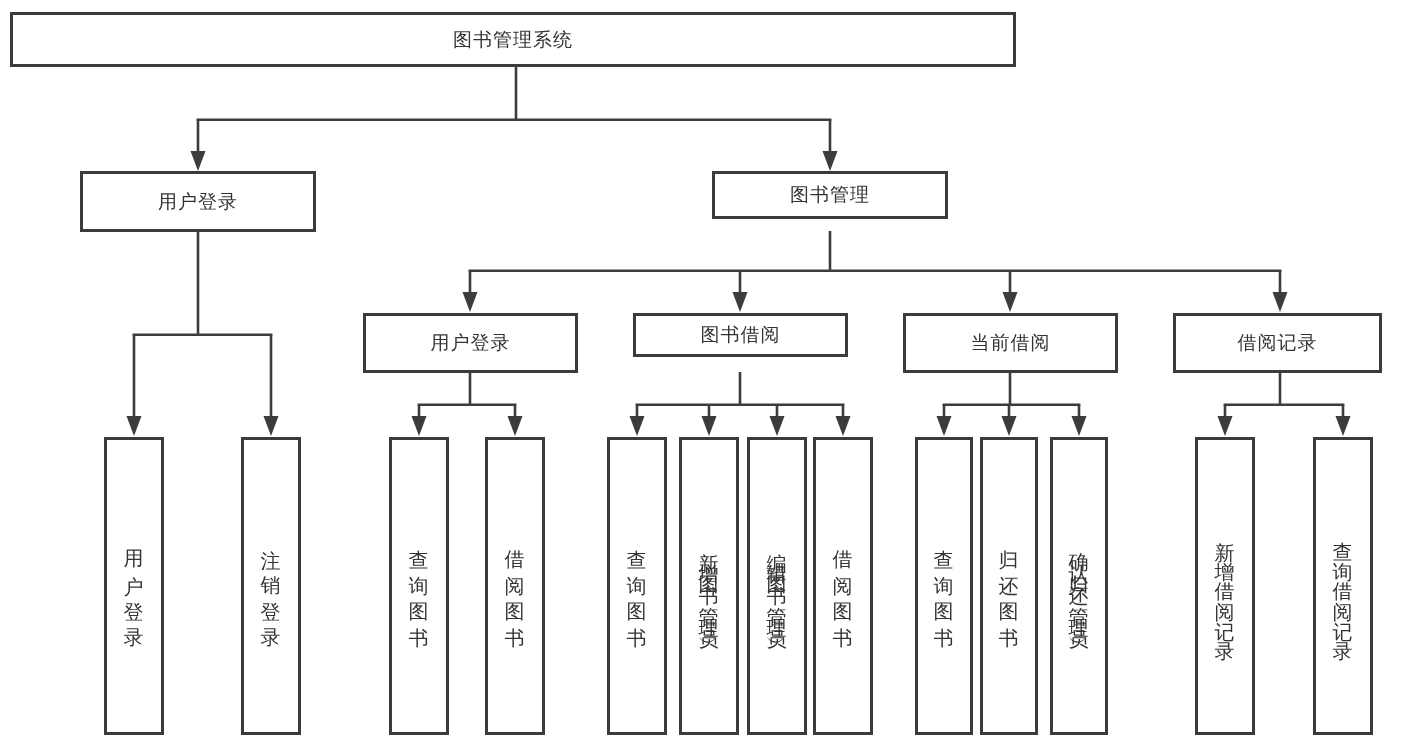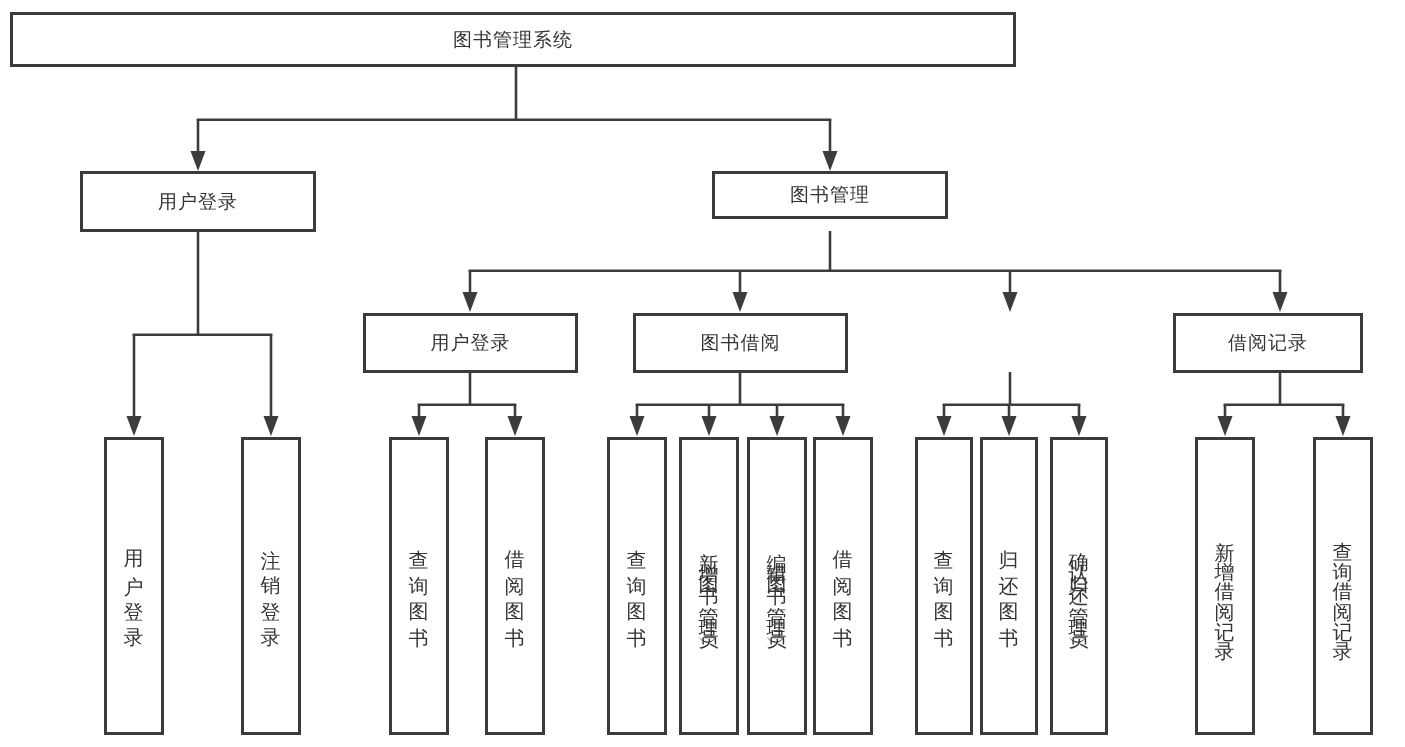--- a/index.html
+++ b/index.html
@@ -30,23 +30,23 @@
     line-height:1;
   }
   .sp-wide{letter-spacing:26px;}   
   .sp-mid{letter-spacing:20px;}    
   .sp-tight{letter-spacing:11px;}  
   
   .n-root{left:10px;top:12px;width:1006px;height:55px;}
   .n-l2a{left:80px;top:171px;width:236px;height:61px;}
   .n-l2b{left:712px;top:171px;width:236px;height:48px;}
   .n-l3a{left:363px;top:313px;width:215px;height:60px;}
-  .n-l3b{left:633px;top:313px;width:215px;height:60px;}
+  .n-l3b{left:633px;top:313px;width:215px;height:44px;}
   .n-l3c{left:903px;top:313px;width:215px;height:60px;}
-  .n-l3d{left:1173px;top:313px;width:190px;height:60px;}
+  .n-l3d{left:1173px;top:313px;width:209px;height:60px;}
   .n-u1{left:104px;top:437px;width:60px;height:298px;}
   .n-u2{left:241px;top:437px;width:60px;height:298px;}
   .n-r1{left:389px;top:437px;width:60px;height:298px;}
   .n-r2{left:485px;top:437px;width:60px;height:298px;}
   .n-b1{left:607px;top:437px;width:60px;height:298px;}
   .n-b2{left:679px;top:437px;width:60px;height:298px;}
   .n-b3{left:747px;top:437px;width:60px;height:298px;}
   .n-b4{left:813px;top:437px;width:60px;height:298px;}
   .n-c1{left:915px;top:437px;width:58px;height:298px;}
   .n-c2{left:980px;top:437px;width:58px;height:298px;}
@@ -130,20 +130,21 @@
     <polygon points="1335.5,416 1350.5,416 1343,436" stroke="none"></polygon>
   </svg>
 
   <div class="node hnode n-root">图书管理系统</div>
 
   <div class="node hnode n-l2a">用户登录</div>
   <div class="node hnode n-l2b">图书管理</div>
 
   <div class="node hnode n-l3a">用户登录</div>
   <div class="node hnode n-l3b">图书借阅</div>
+  <div class="node hnode n-l3c">当前借阅</div>
   <div class="node hnode n-l3d">借阅记录</div>
 
   <div class="node leaf sp-wide n-u1">用户登录</div>
   <div class="node leaf sp-wide n-u2">注销登录</div>
 
   <div class="node leaf sp-wide n-r1">查询图书</div>
   <div class="node leaf sp-wide n-r2">借阅图书</div>
 
   <div class="node leaf sp-wide n-b1">查询图书</div>
   <div class="node leaf sp-tight n-b2">新增图书（管理员）</div>

